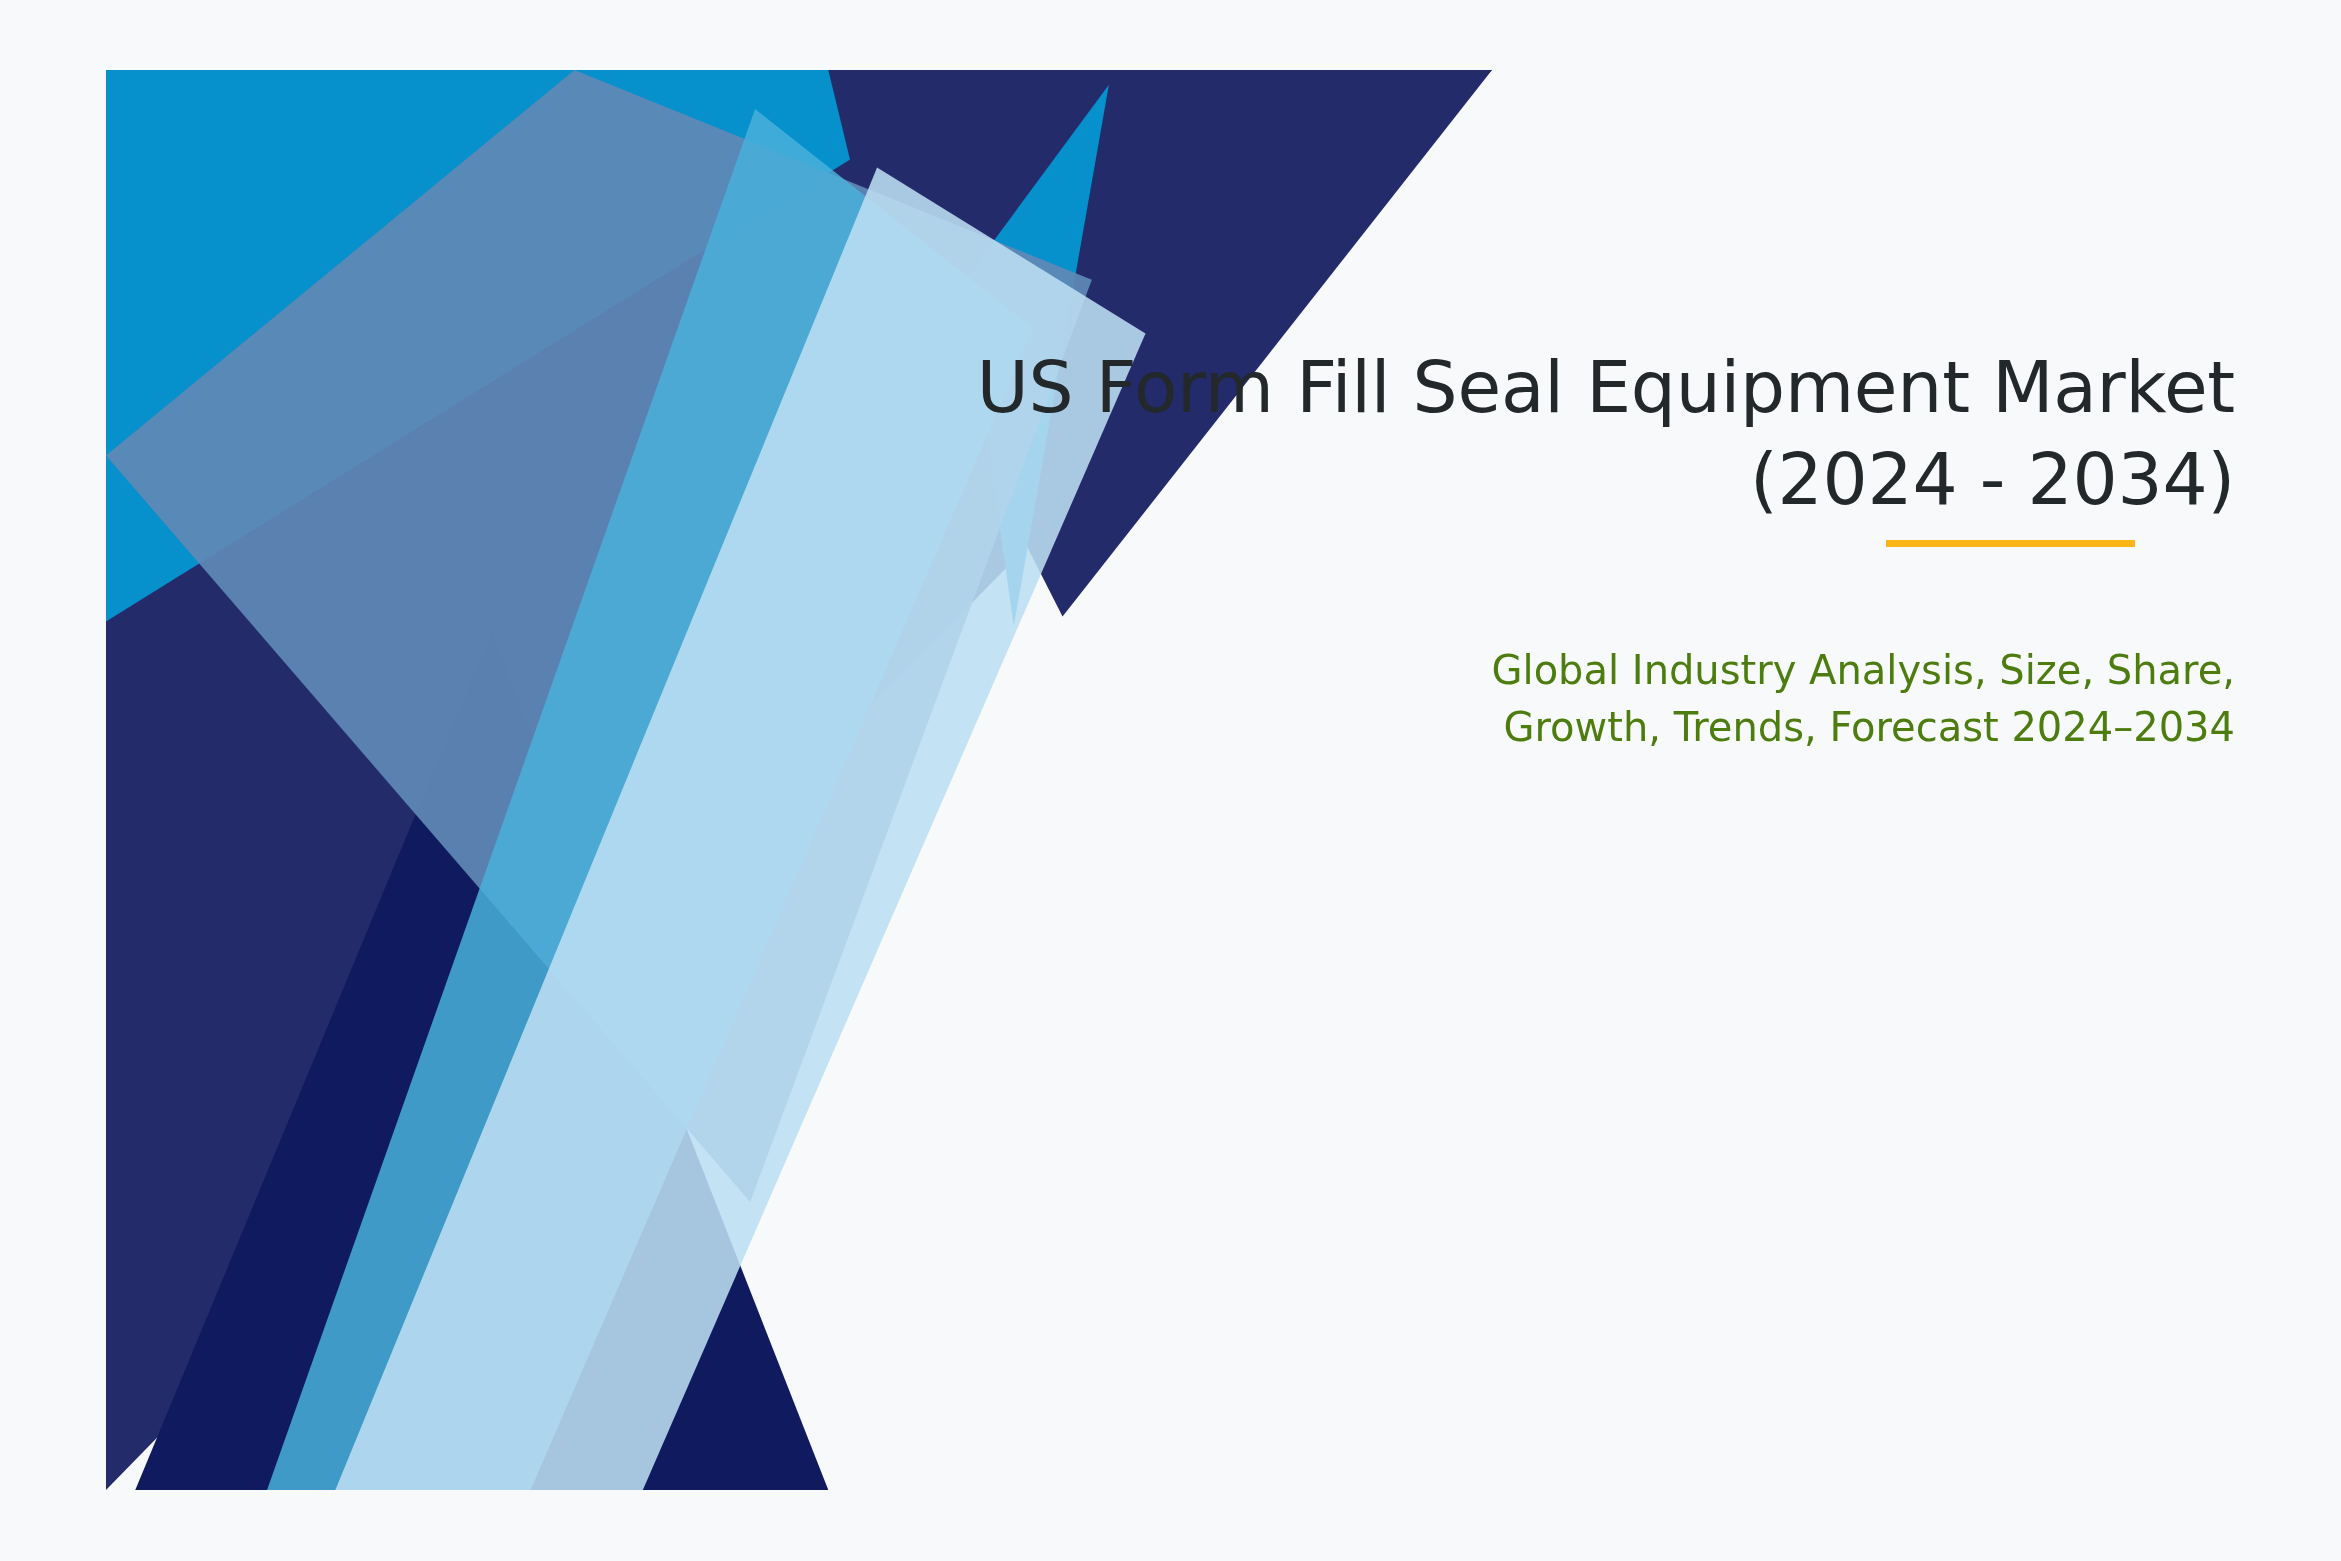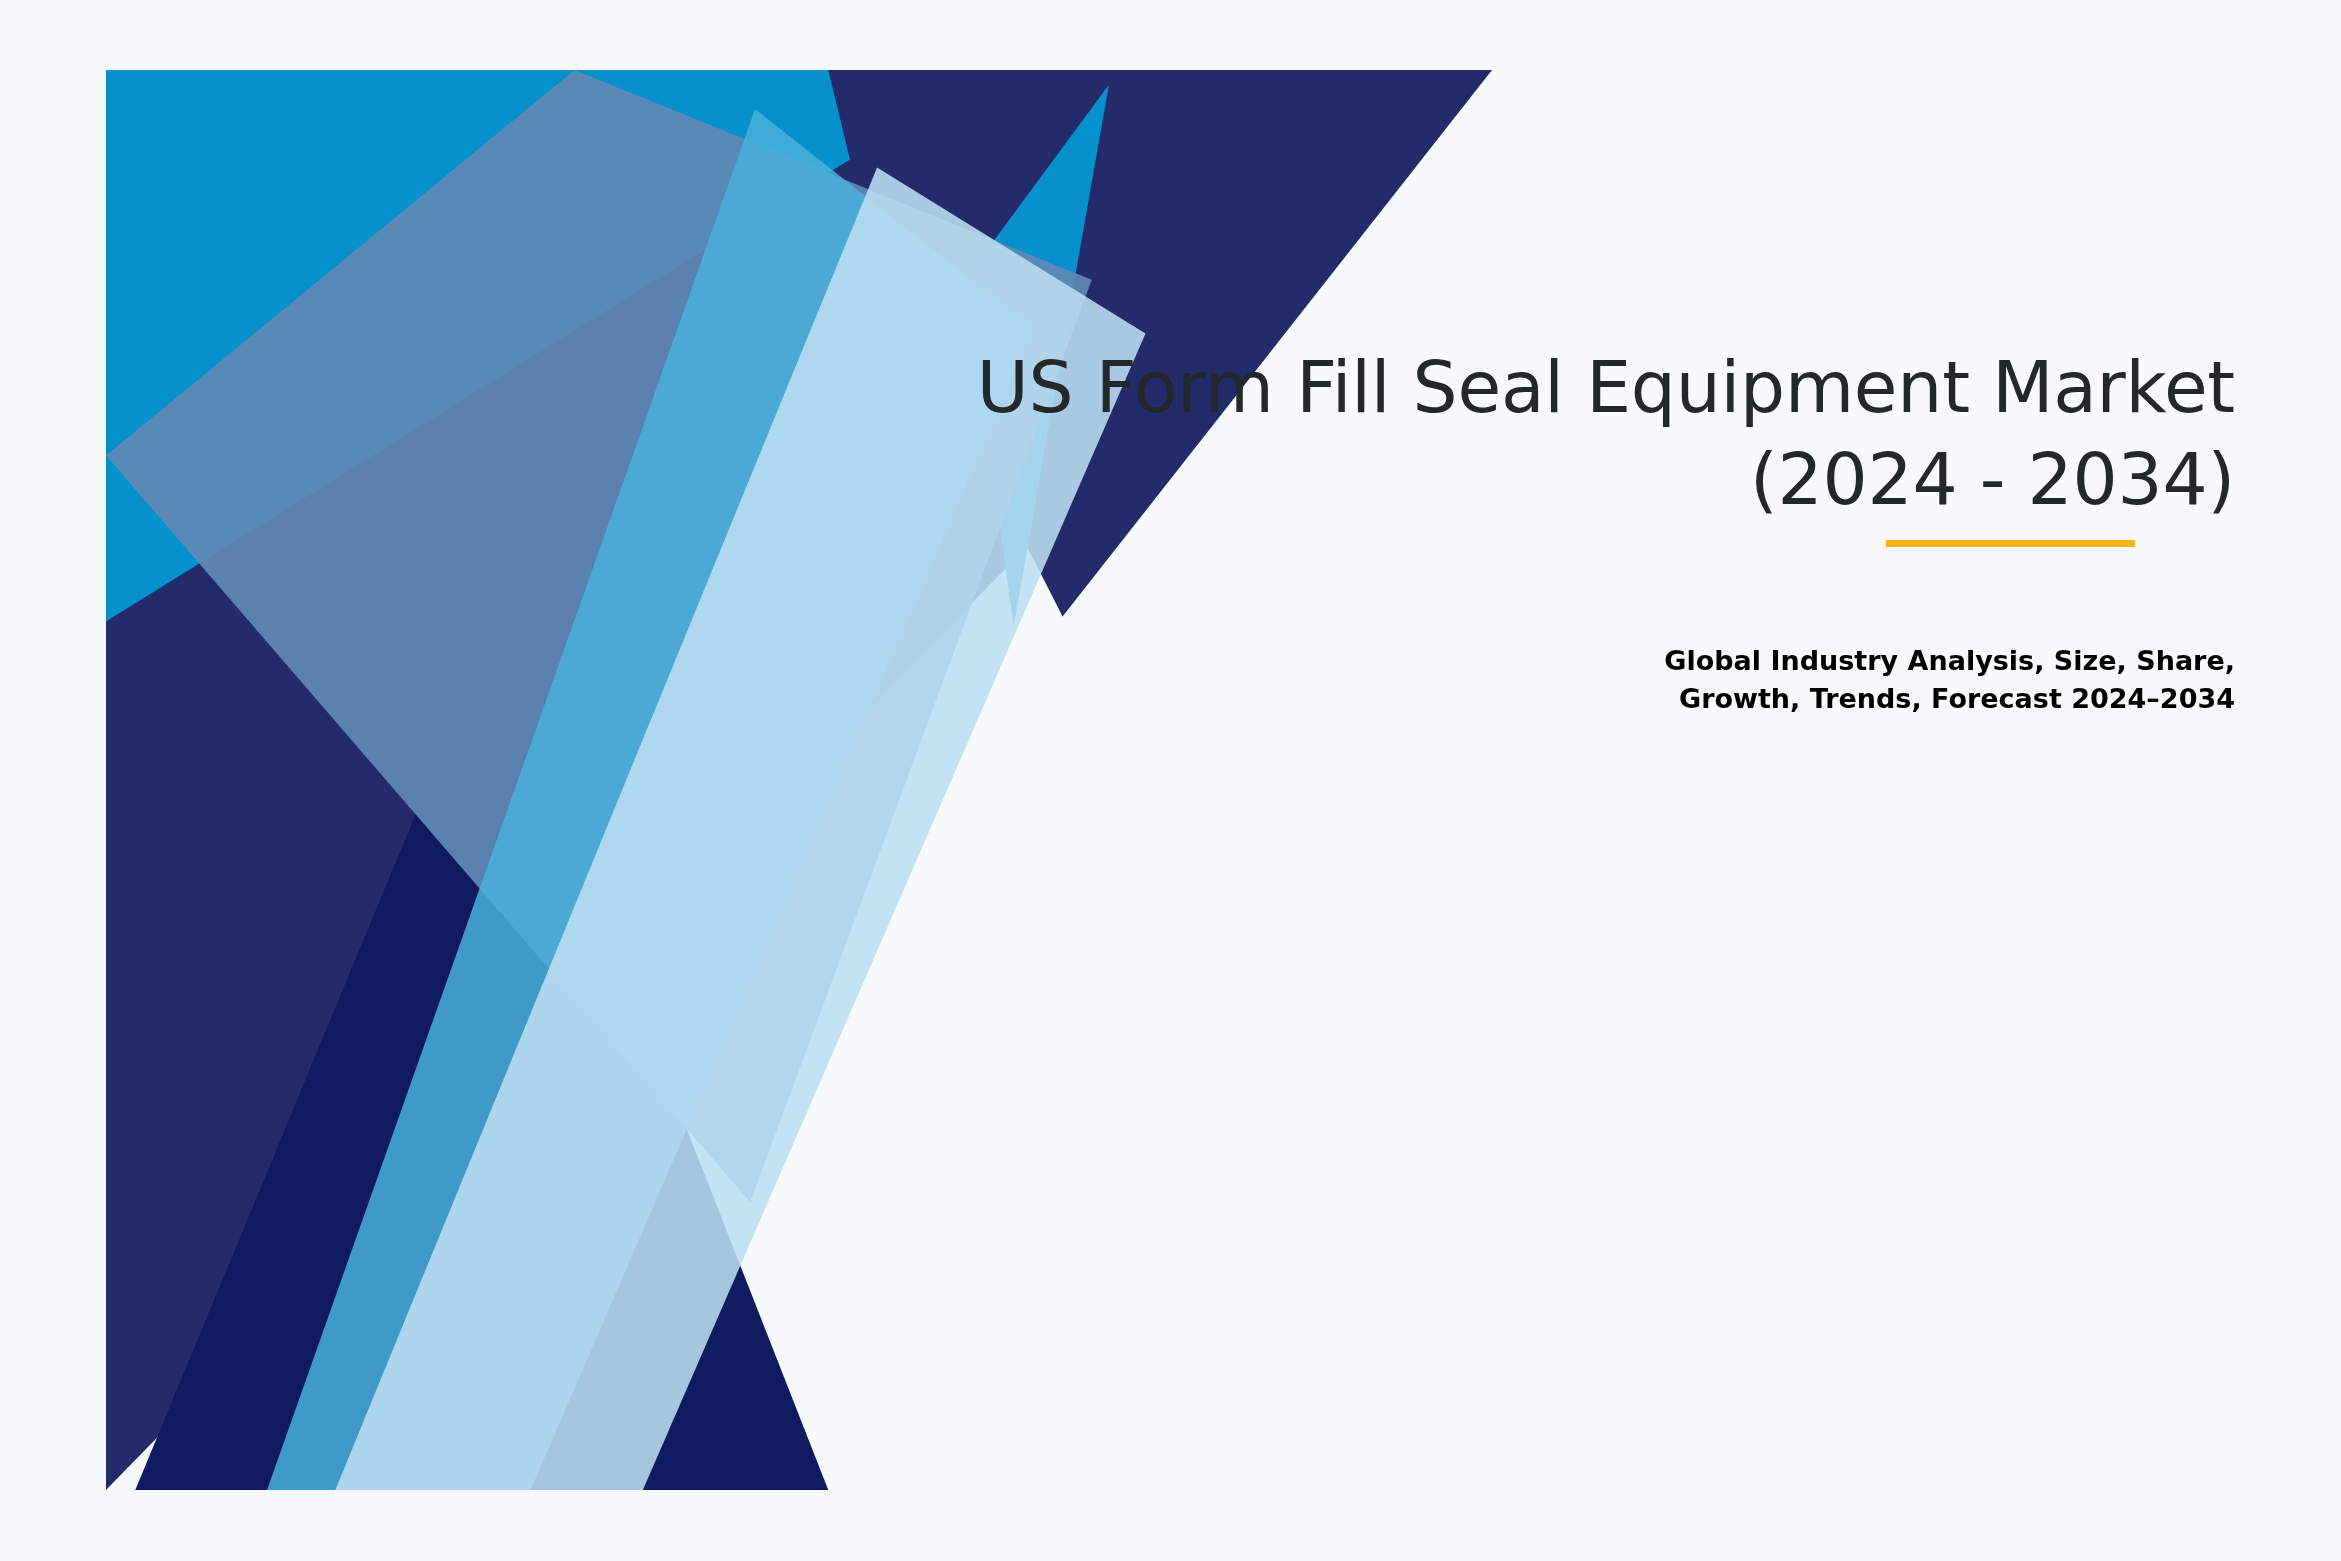--- a/index.html
+++ b/index.html
@@ -70,24 +70,24 @@
   }
 
   #page-subtitle {
     position: absolute;
     left: 1171px;
     top: 642px;
     width: 1064px;
     margin: 0;
     text-align: right;
     font-family: "DejaVu Sans", sans-serif;
-    font-size: 27px;
-    font-weight: 700;
+    font-size: 40px;
+    font-weight: 400;
     line-height: 1.42;
-    color: #000000;
+    color: #4d7c0f;
     white-space: pre-line;
   }
 </style>
 </head>
 <body>
 
 <div id="cover">
 
   <div id="artwork">
     <svg viewBox="0 0 2840 2910" preserveAspectRatio="none">

